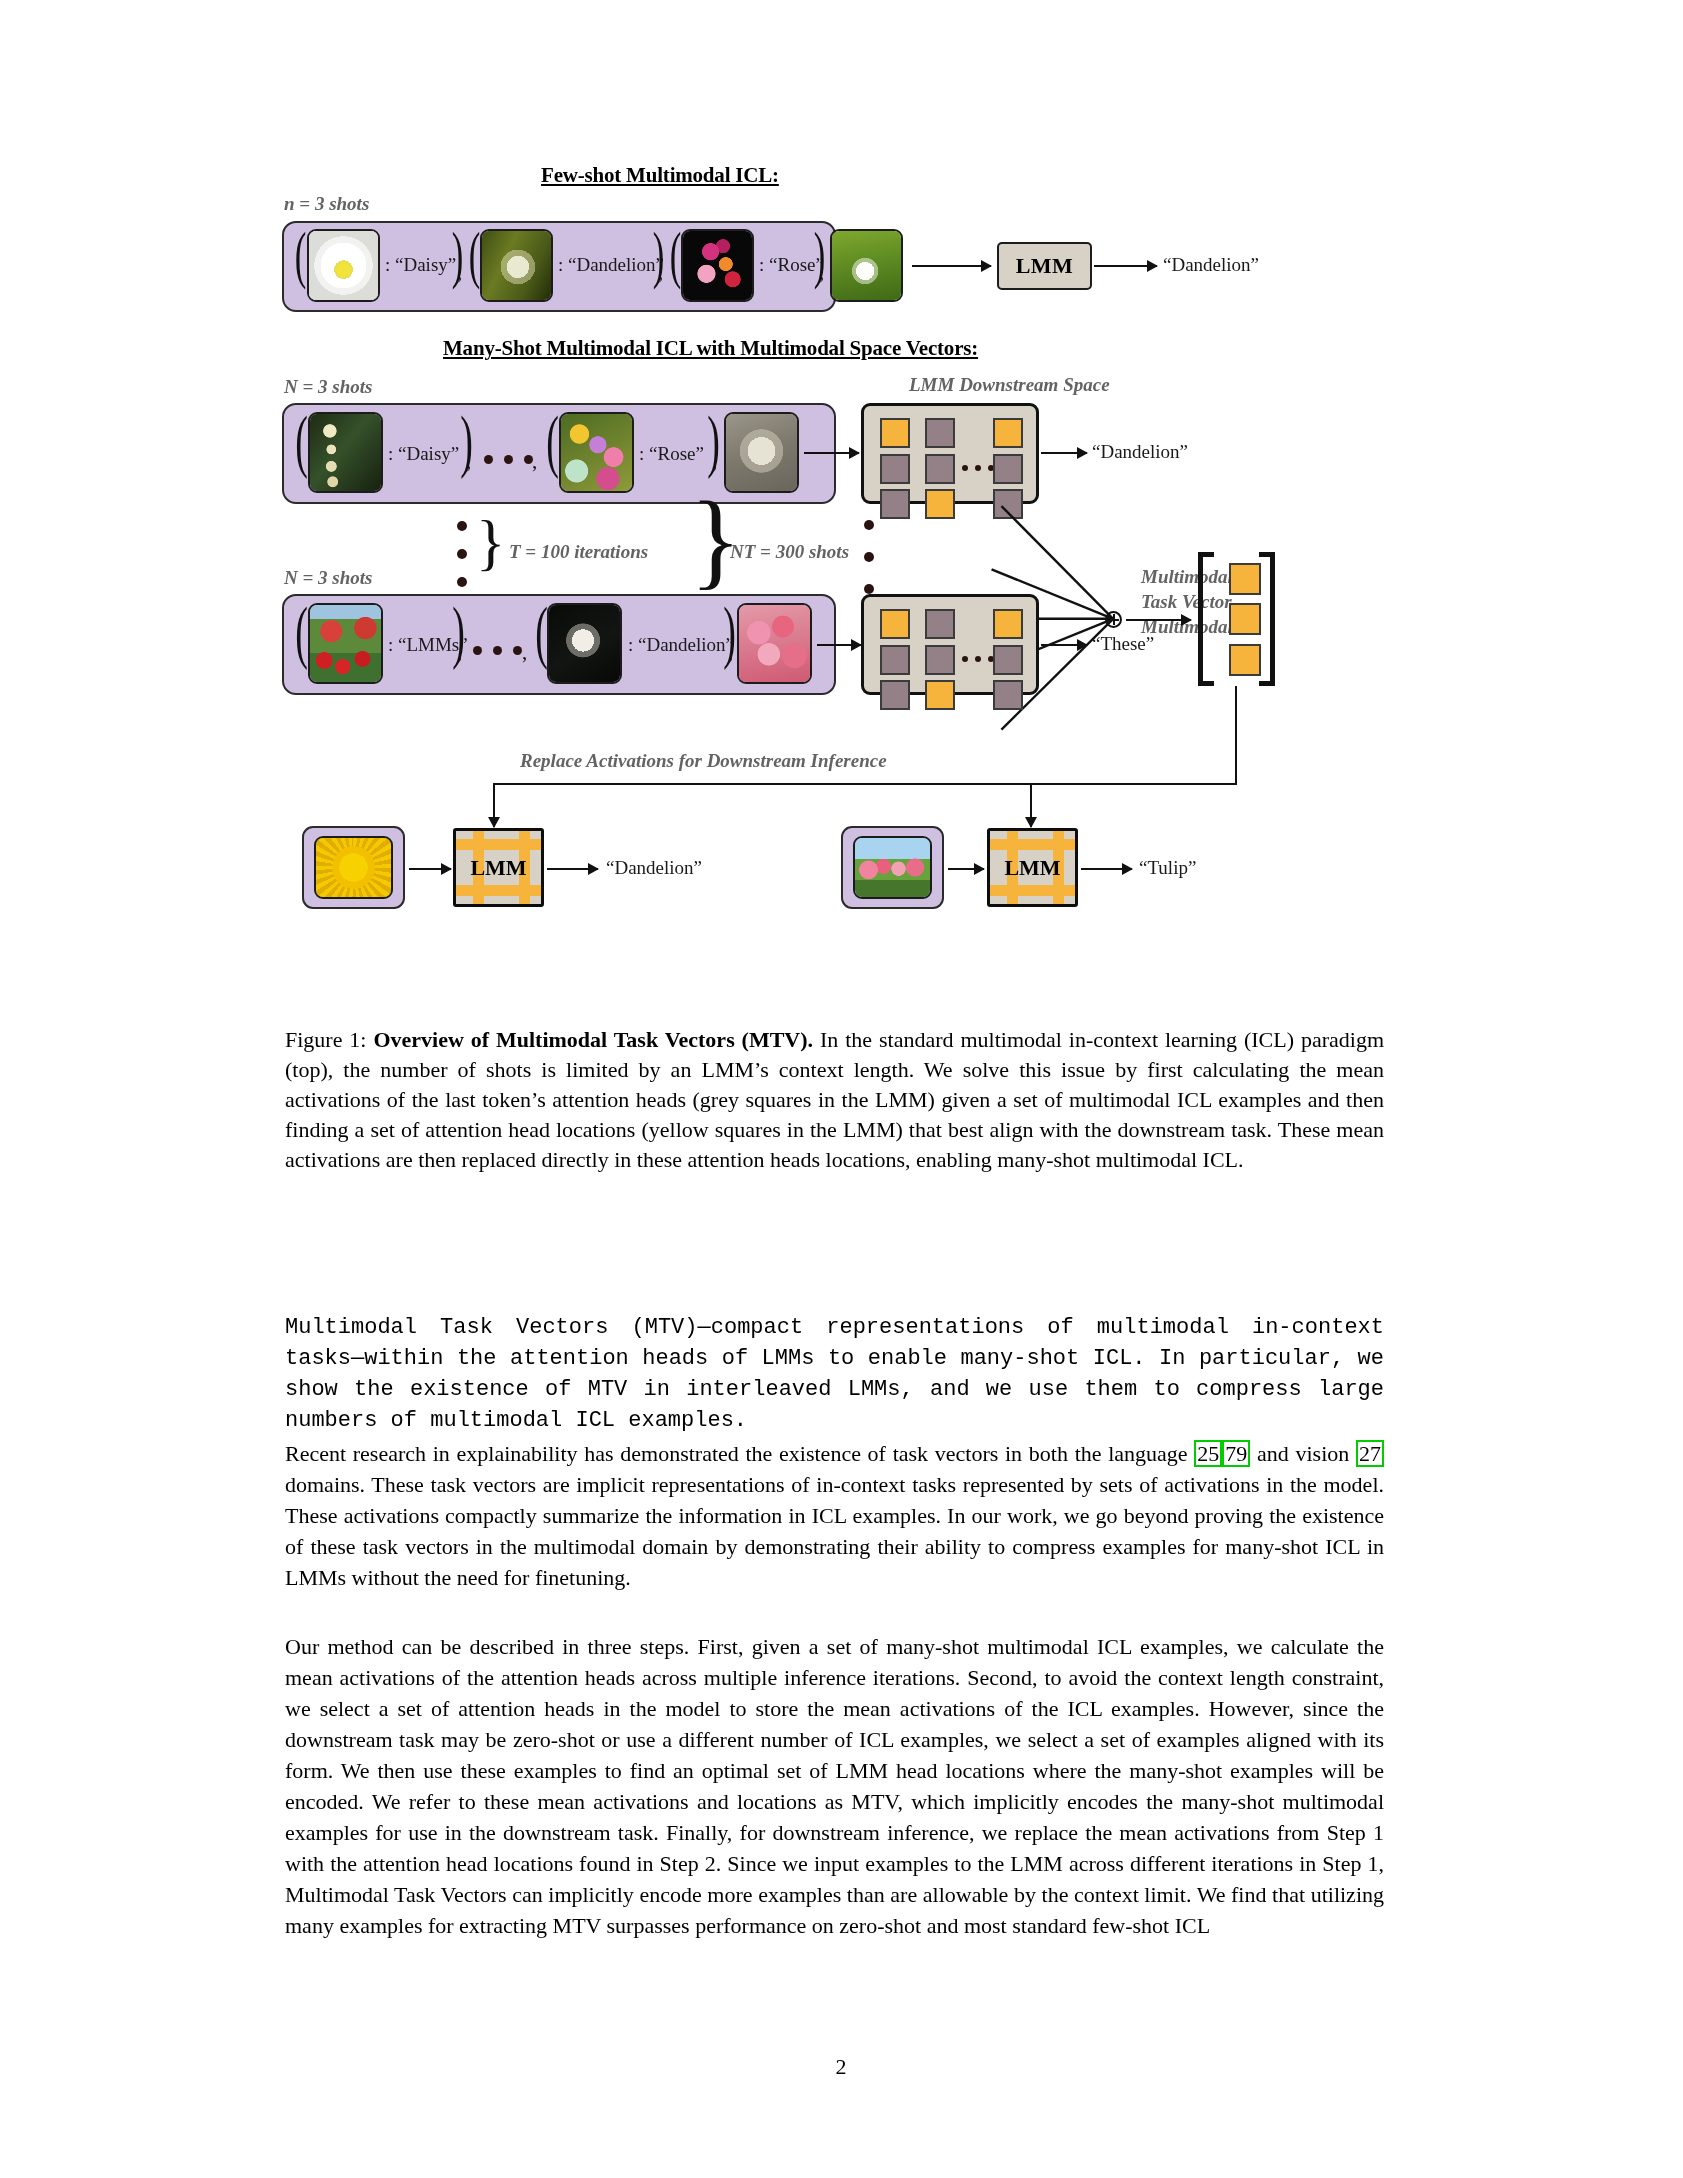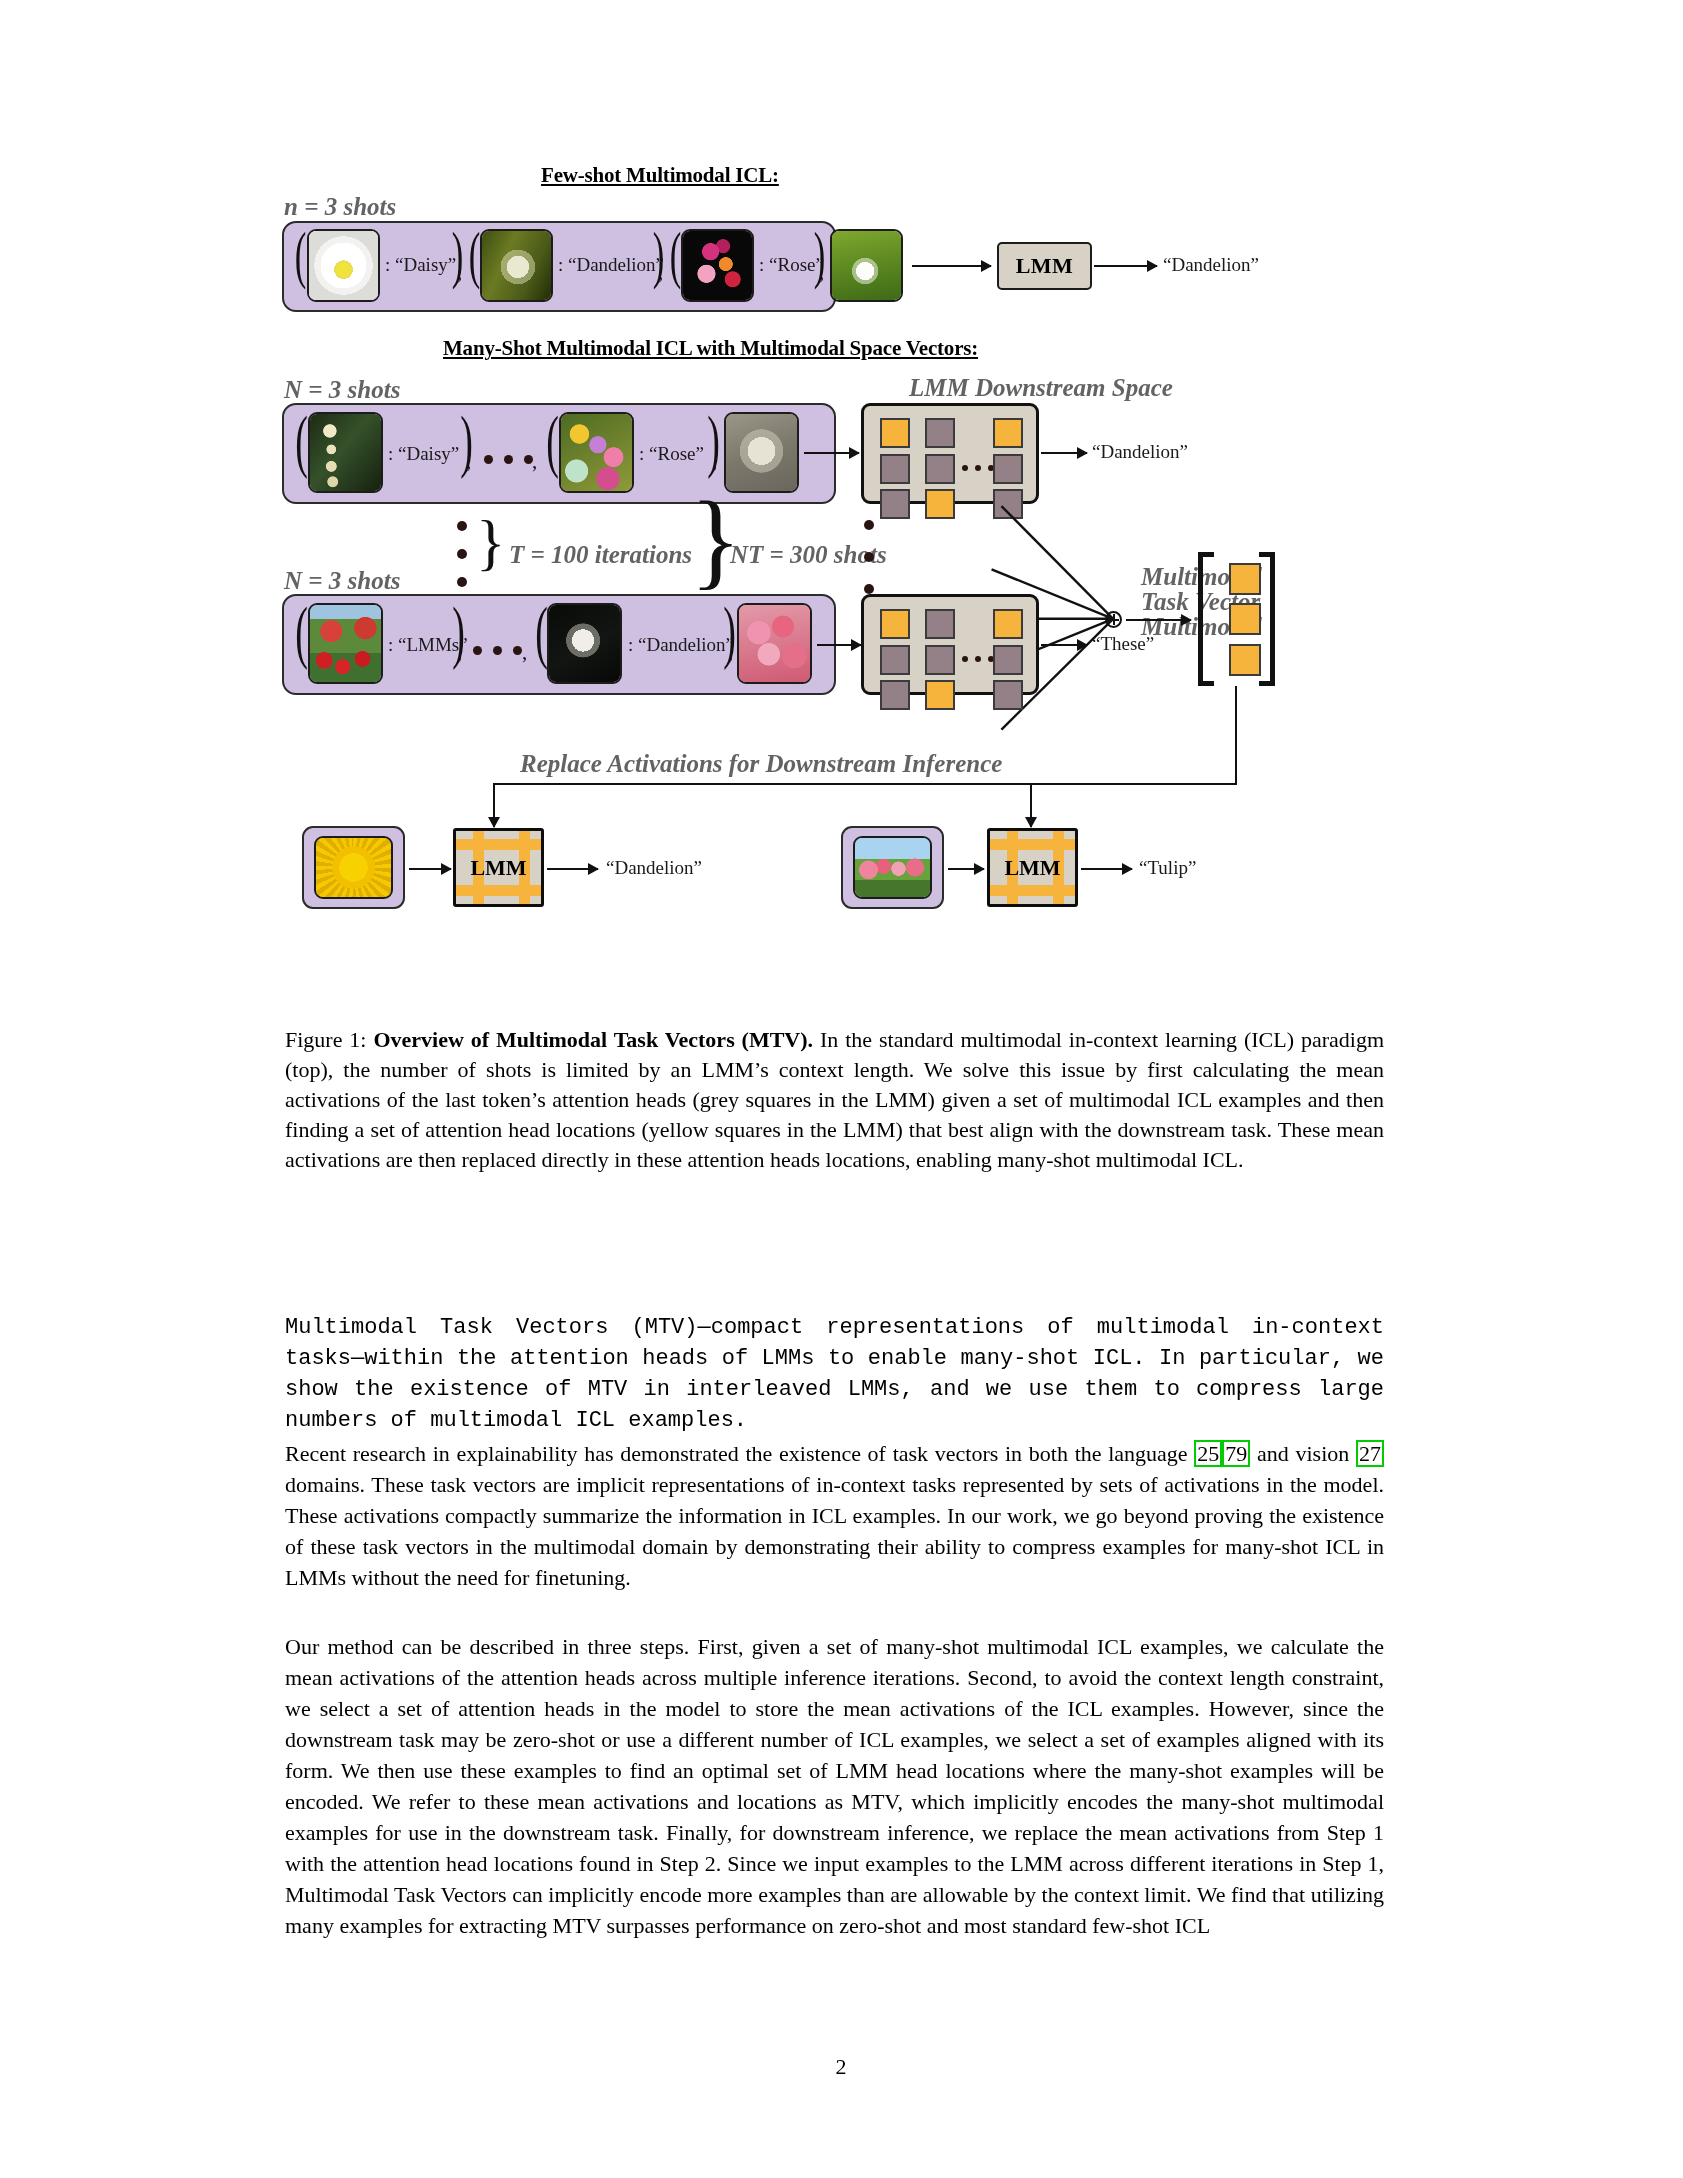--- a/index.html
+++ b/index.html
@@ -38,21 +38,21 @@
     font-size: 21px;
     text-decoration: underline;
     white-space: nowrap;
     letter-spacing: -0.2px;
   }
 
   .fig-label {
     position: absolute;
     font-style: italic;
     font-weight: bold;
-    font-size: 25px;
+    font-size: 19px;
     color: #636363;
     white-space: nowrap;
   }
 
   
   .icl-strip {
     position: absolute;
     background: #cfc0e2;
     border: 2px solid #2b2b2b;
     border-radius: 14px;

